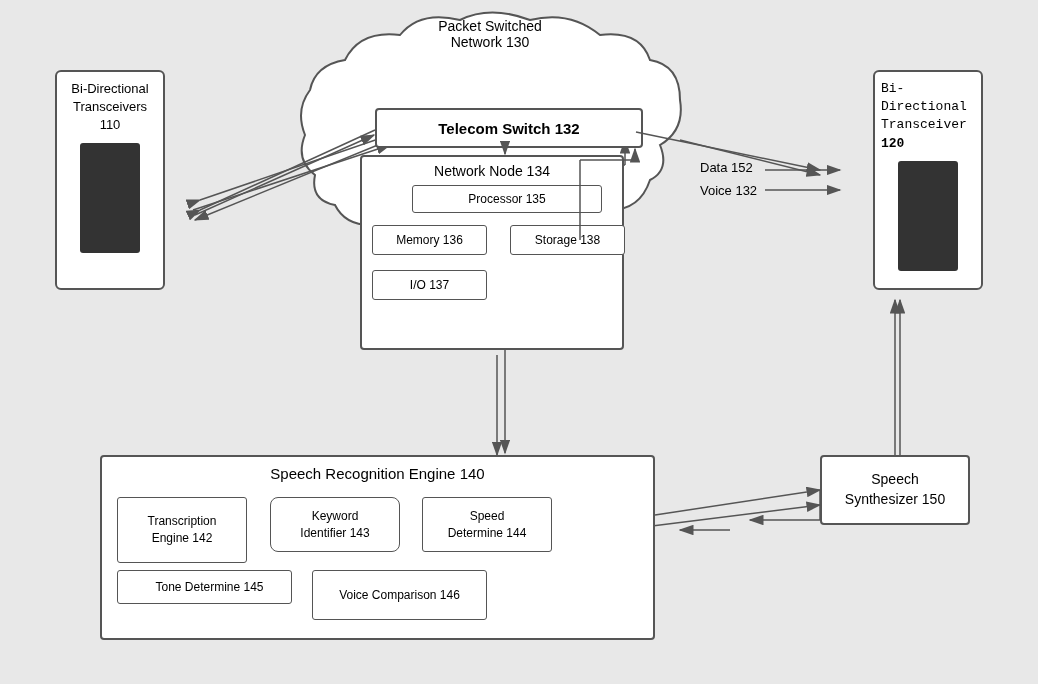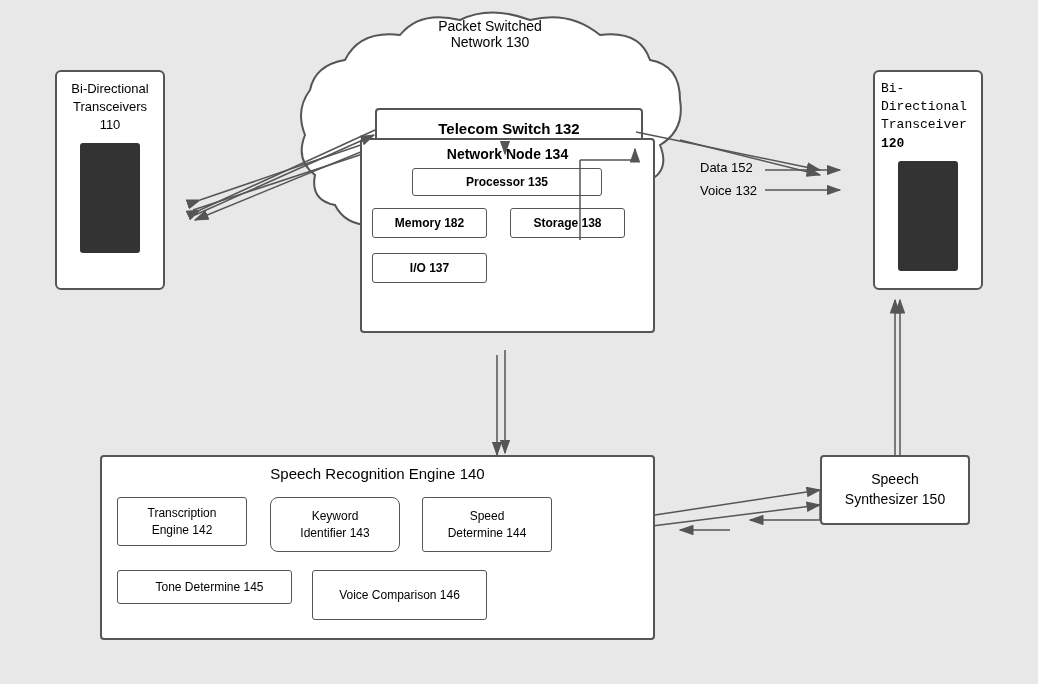--- a/index.html
+++ b/index.html
@@ -155,32 +155,32 @@
   </div>
 
   <div style="position:absolute; left:390px; top:18px; font-size:14px; text-align:center; width:200px; z-index:2;">
     Packet Switched<br>Network 130
   </div>
 
   <div class="box" style="left:375px; top:108px; width:268px; height:40px; z-index:3; font-size:15px; font-weight:bold;">
     <span>Telecom Switch 132</span>
   </div>
 
-  <div class="box" style="left:360px; top:138px; width:295px; height:195px; z-index:3;font-weight:bold;">
+  <div class="box" style="left:360px; top:155px; width:264px; height:195px; z-index:3;">
 
     <div style="position:absolute; top:6px; left:0; right:0; text-align:center; font-size:14px;">
       Network Node 134
     </div>
 
     <div class="inner-box" style="left:50px; top:28px; width:190px; height:28px; font-size:12px;">
       <span>Processor 135</span>
     </div>
 
     <div class="inner-box" style="left:10px; top:68px; width:115px; height:30px; font-size:12px;">
-      <span>Memory 182</span>
+      <span>Memory 136</span>
     </div>
 
     <div class="inner-box" style="left:148px; top:68px; width:115px; height:30px; font-size:12px;">
       <span>Storage 138</span>
     </div>
 
     <div class="inner-box" style="left:10px; top:113px; width:115px; height:30px; font-size:12px;">
       <span>I/O 137</span>
     </div>
 
@@ -192,21 +192,21 @@
   <div style="position:absolute; left:700px; top:183px; font-size:13px;">
     <span>Voice 132</span>
   </div>
 
   <div class="box" style="left:100px; top:455px; width:555px; height:185px; z-index:3;">
 
     <div style="position:absolute; top:8px; left:0; right:0; text-align:center; font-size:15px;">
       Speech Recognition Engine 140
     </div>
 
-    <div class="inner-box" style="left:15px; top:40px; width:130px; height:49px; font-size:12px; line-height:1.4;">
+    <div class="inner-box" style="left:15px; top:40px; width:130px; height:66px; font-size:12px; line-height:1.4;">
       <span>Transcription<br>Engine 142</span>
     </div>
 
     <div class="inner-box" style="left:168px; top:40px; width:130px; height:55px; font-size:12px; line-height:1.4;border-radius:8px;">
       <span>Keyword<br>Identifier 143</span>
     </div>
 
     <div class="inner-box" style="left:320px; top:40px; width:130px; height:55px; font-size:12px; line-height:1.4;">
       <span>Speed<br>Determine 144</span>
     </div>

